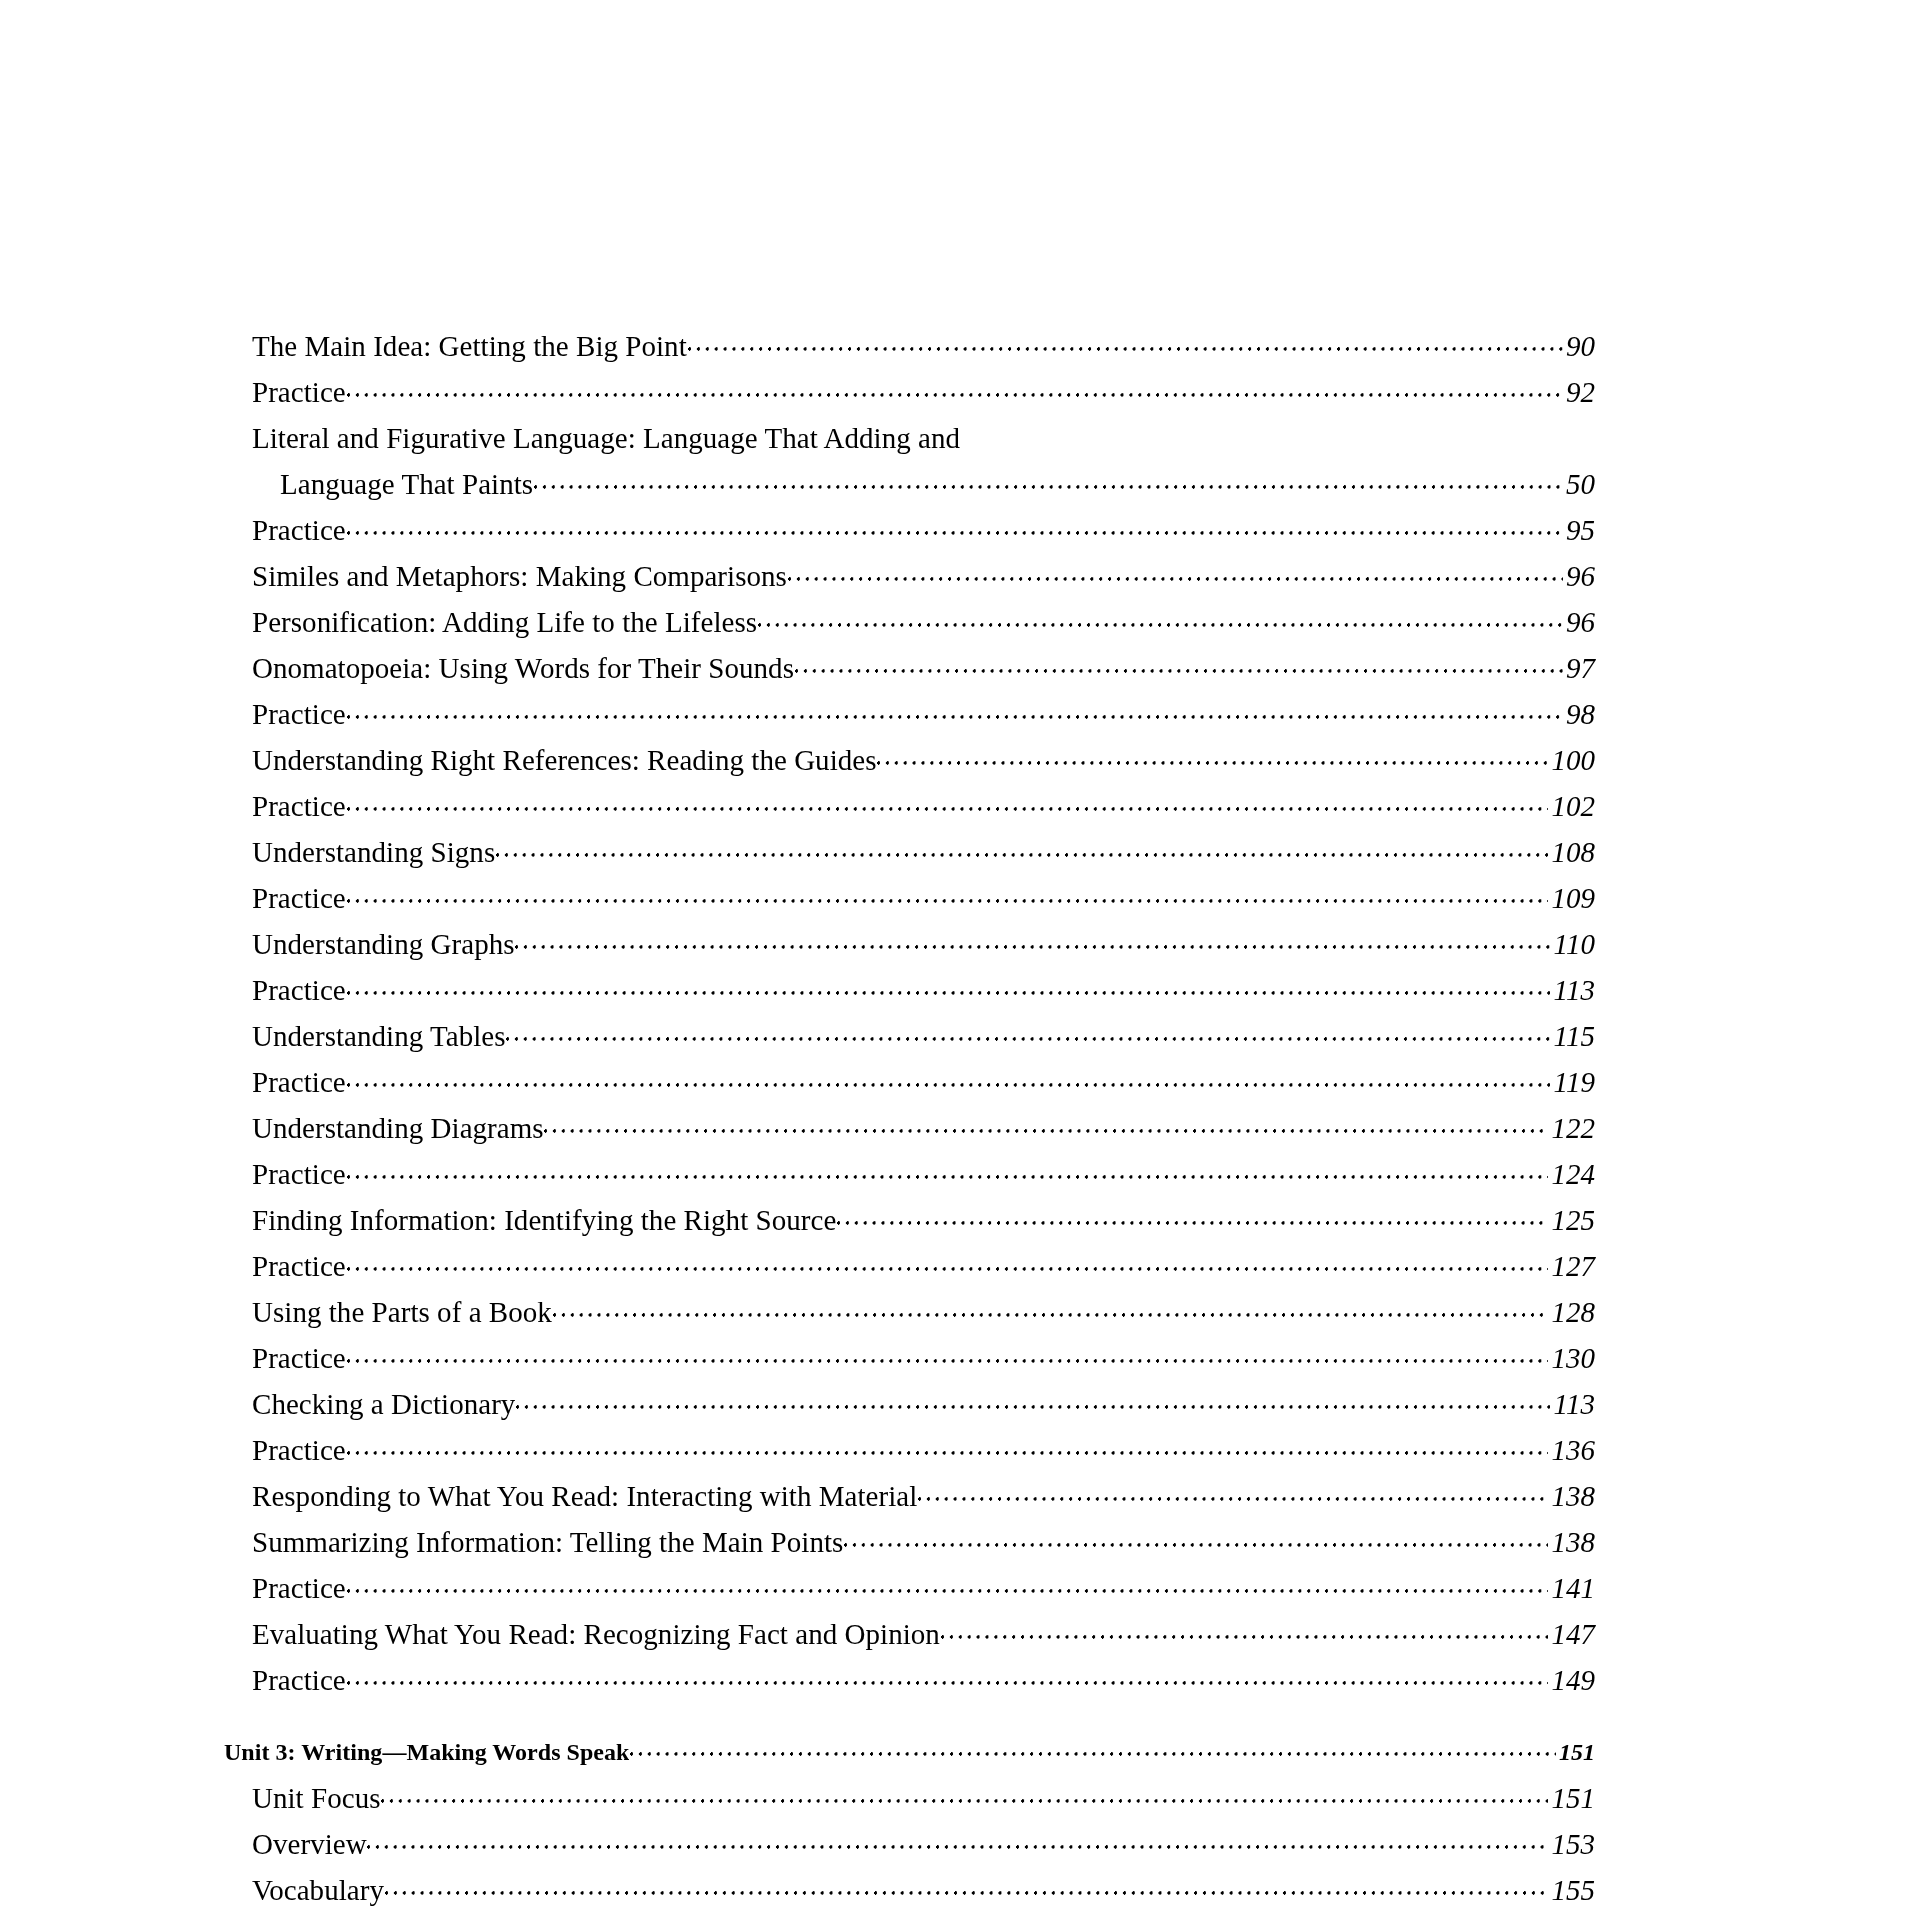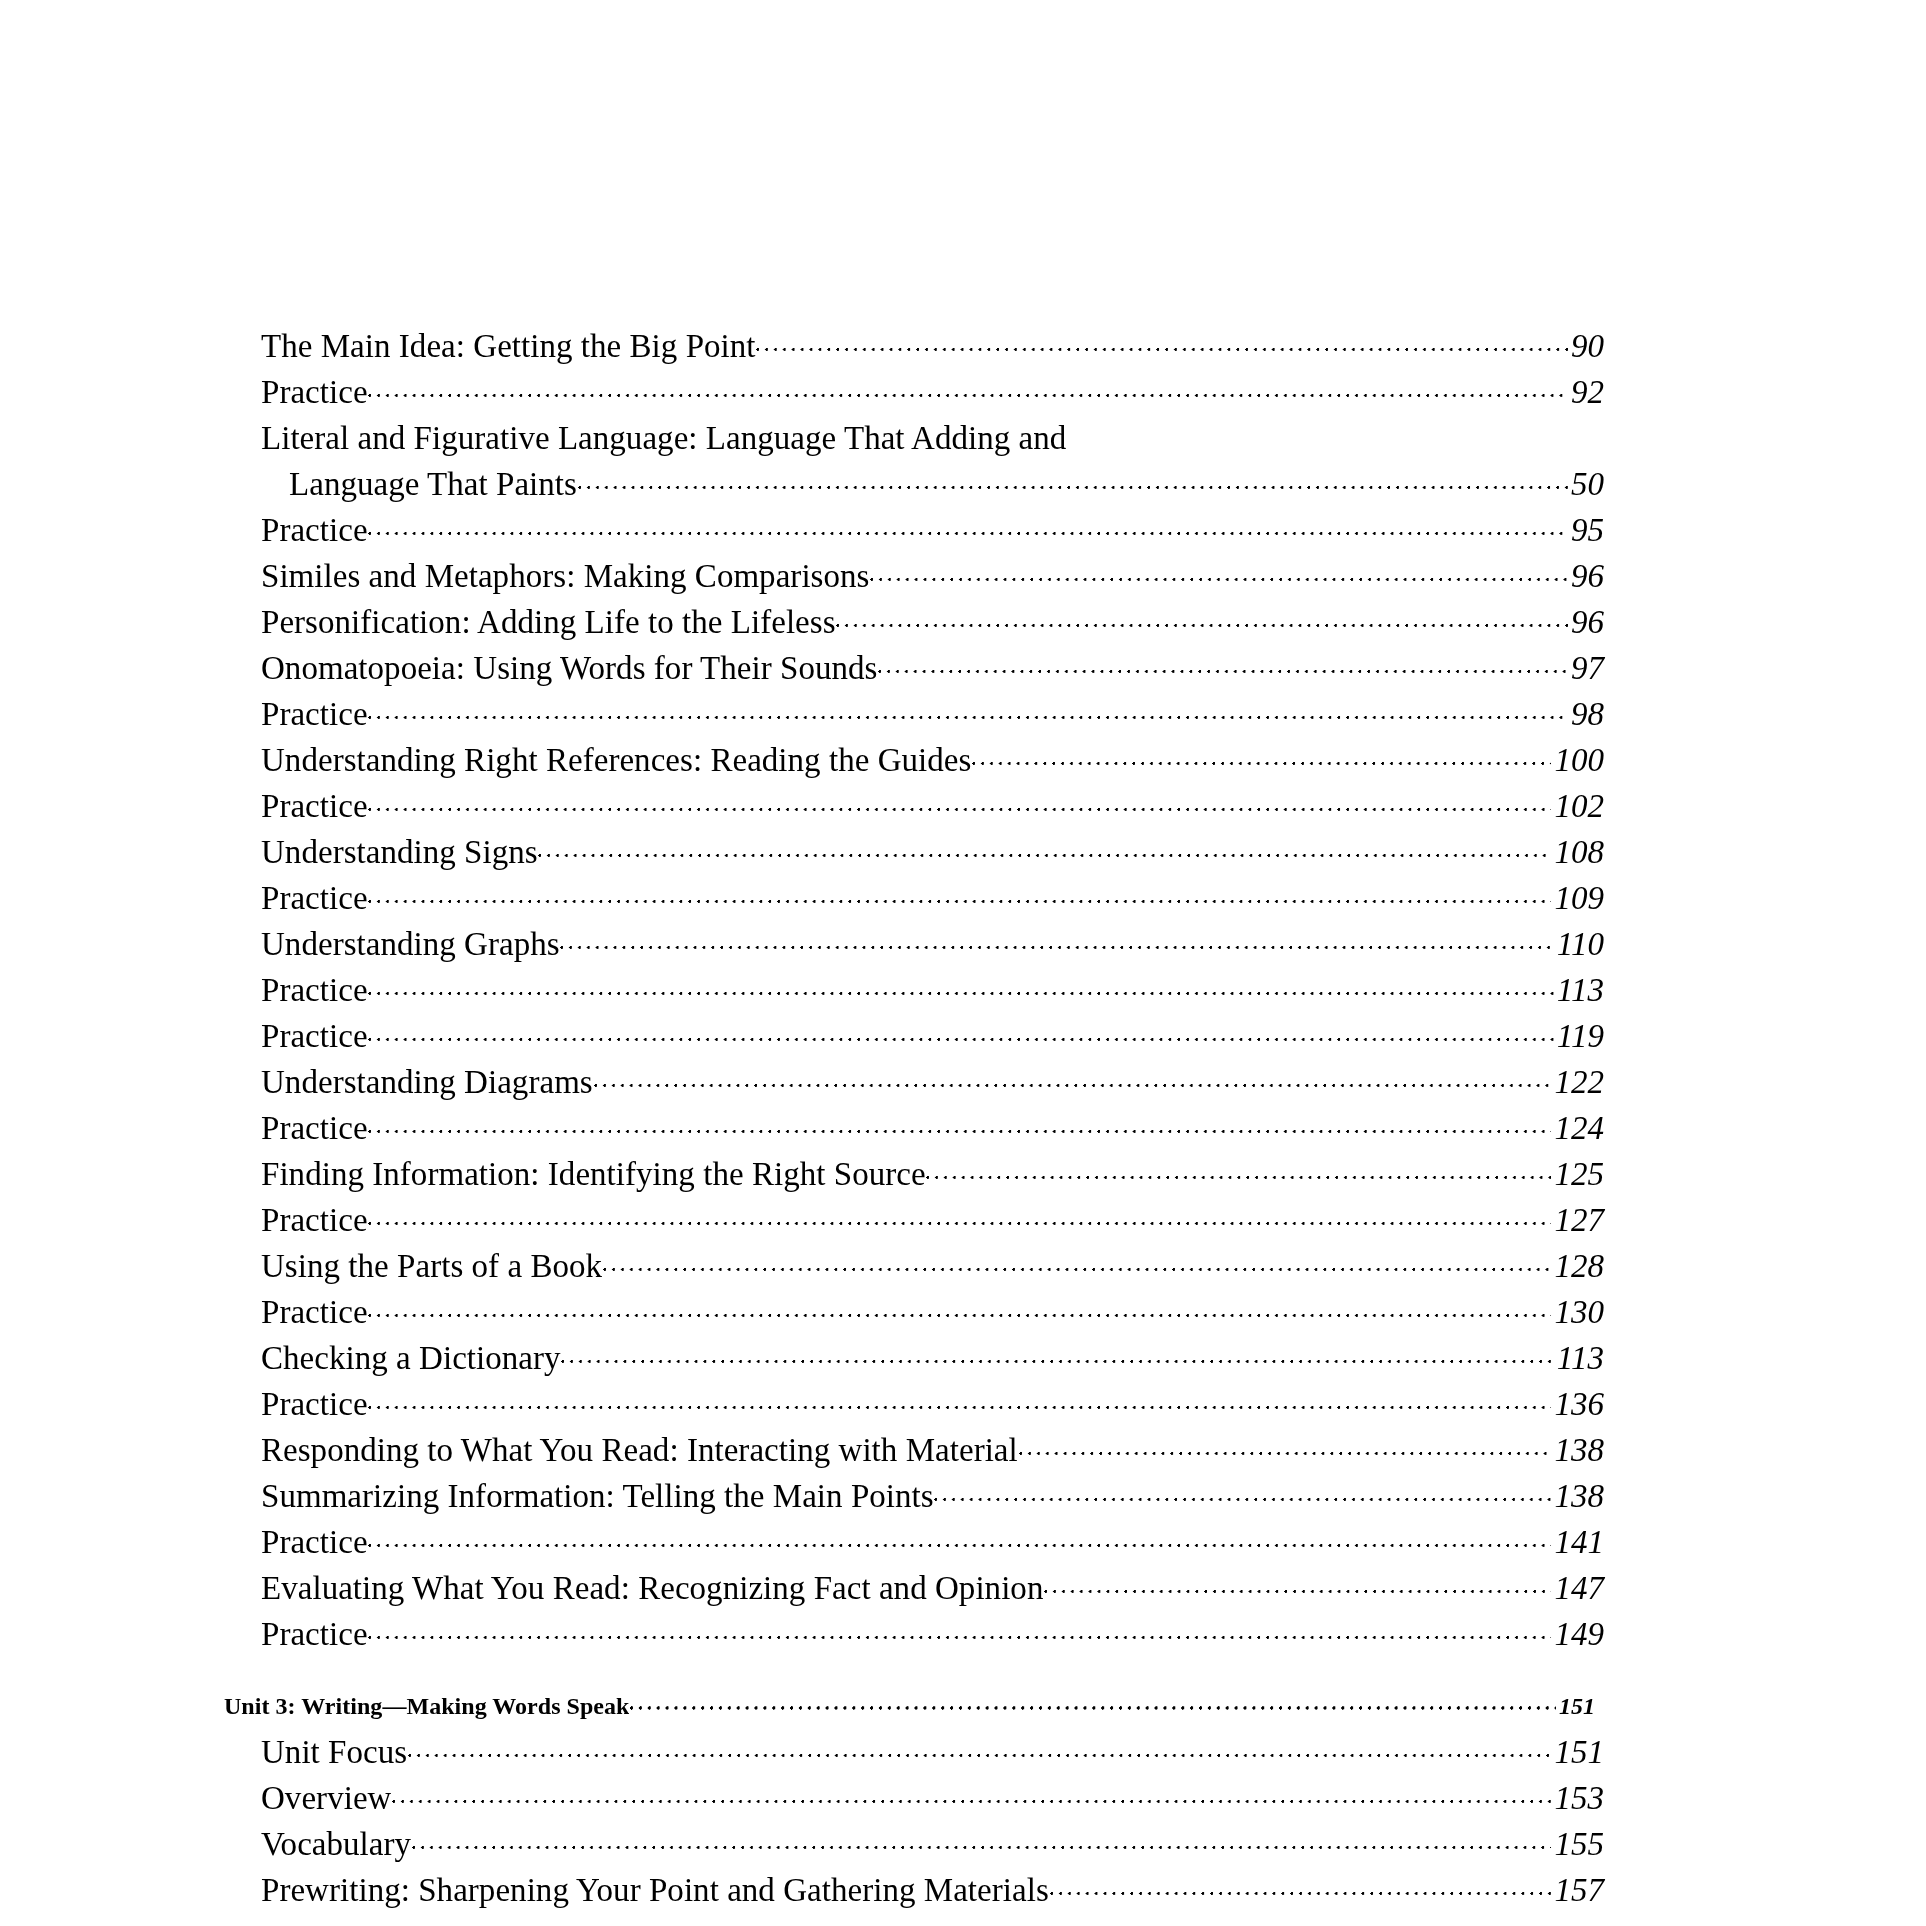--- a/index.html
+++ b/index.html
@@ -29,25 +29,24 @@
     position: absolute;
     left: 252px;
     top: 323px;
     width: 1343px;   
   }
 
   .toc-entry {
     display: flex;
     align-items: baseline;
     width: 100%;
-    font-size: 33px;
+    font-size: 29px;
     line-height: 46px;
     white-space: nowrap;
     letter-spacing: 0.04px;
-    margin-left: 9px;
   }
 
   
   .toc-entry.unit {
     font-weight: bold;
     margin-left: -28px;
     width: calc(100% + 28px);
     margin-top: 26px;
     font-size: 24px;
   }
@@ -164,20 +163,25 @@
         <span class="entry-title">Understanding Graphs</span>
         <span class="entry-leader"></span>
         <span class="entry-page">110</span>
       </div>
       <div class="toc-entry">
         <span class="entry-title">Practice</span>
         <span class="entry-leader"></span>
         <span class="entry-page">113</span>
       </div>
       <div class="toc-entry">
+        <span class="entry-title">Understanding Tables</span>
+        <span class="entry-leader"></span>
+        <span class="entry-page">115</span>
+      </div>
+      <div class="toc-entry">
         <span class="entry-title">Practice</span>
         <span class="entry-leader"></span>
         <span class="entry-page">119</span>
       </div>
       <div class="toc-entry">
         <span class="entry-title">Understanding Diagrams</span>
         <span class="entry-leader"></span>
         <span class="entry-page">122</span>
       </div>
       <div class="toc-entry">

